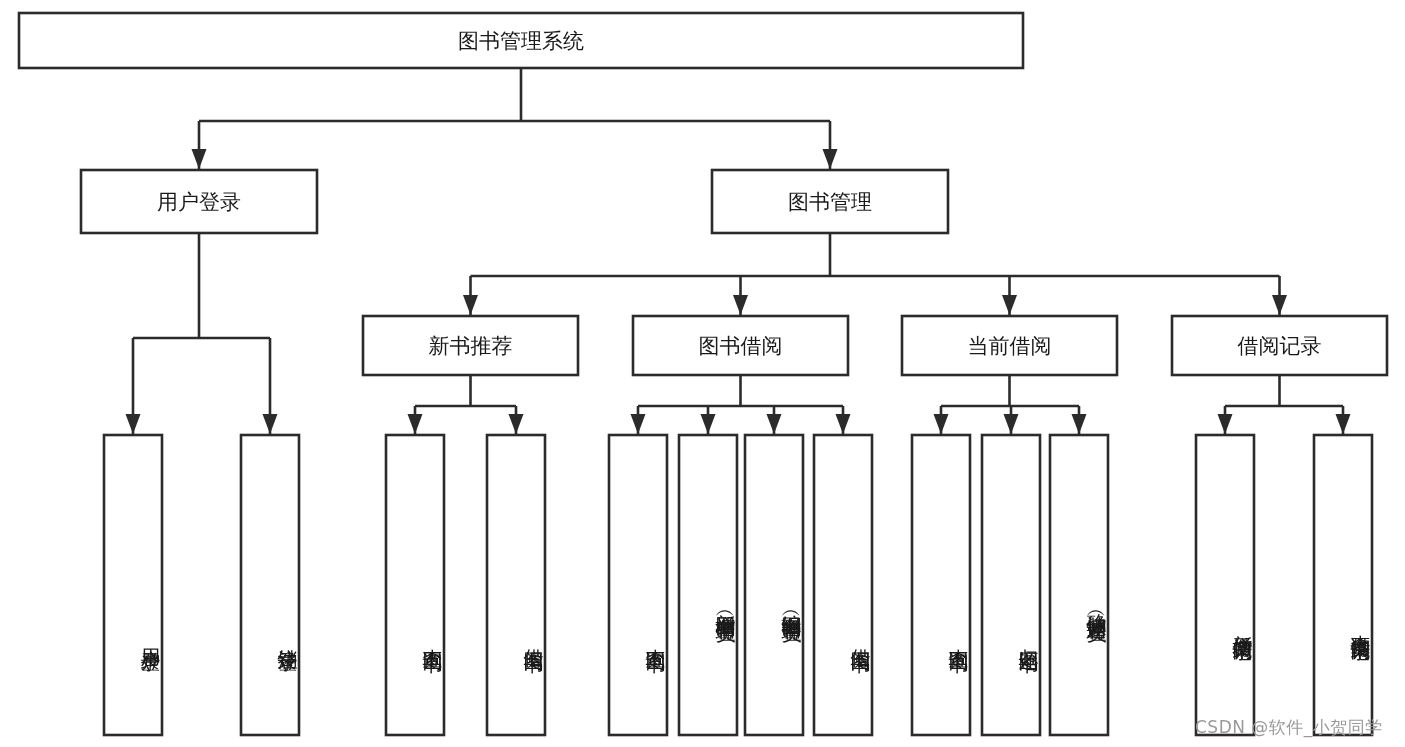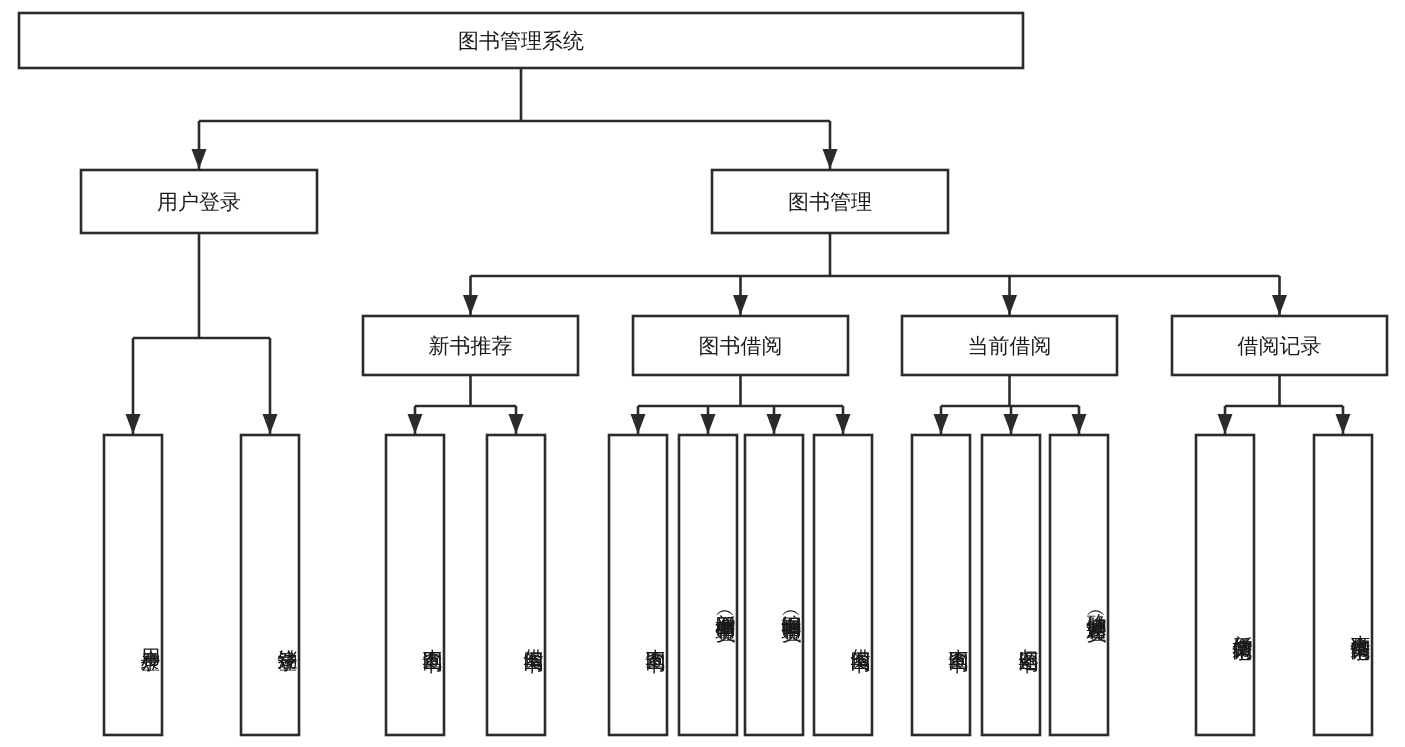--- a/index.html
+++ b/index.html
@@ -176,14 +176,15 @@
       <div class="node-label-v" style="left: 679px; top: 435px; width: 58px; height: 300px; padding-top: 40px; box-sizing: border-box;">新增图书（管理员）</div>
       <div class="node-label-v" style="left: 745px; top: 435px; width: 58px; height: 300px; padding-top: 40px; box-sizing: border-box;">编辑图书（管理员）</div>
       <div class="node-label-v" style="left: 814px; top: 435px; width: 58px; height: 300px; padding-top: 101px; box-sizing: border-box;">借阅图书</div>
       <div class="node-label-v" style="left: 912px; top: 435px; width: 58px; height: 300px; padding-top: 101px; box-sizing: border-box;">查询图书</div>
       <div class="node-label-v" style="left: 982px; top: 435px; width: 58px; height: 300px; padding-top: 101px; box-sizing: border-box;">归还图书</div>
       <div class="node-label-v" style="left: 1050px; top: 435px; width: 58px; height: 300px; padding-top: 40px; box-sizing: border-box;">确认归还（管理员）</div>
       <div class="node-label-v" style="left: 1196px; top: 435px; width: 58px; height: 300px; padding-top: 77px; box-sizing: border-box;">新增借阅记录</div>
       <div class="node-label-v" style="left: 1314px; top: 435px; width: 58px; height: 300px; padding-top: 77px; box-sizing: border-box;">查询借阅记录</div>
     </div>
 
+  <div class="watermark" style="left: 1195px; top: 716px;">CSDN @软件_小贺同学</div>
 
 </div>
 
 </body></html>

